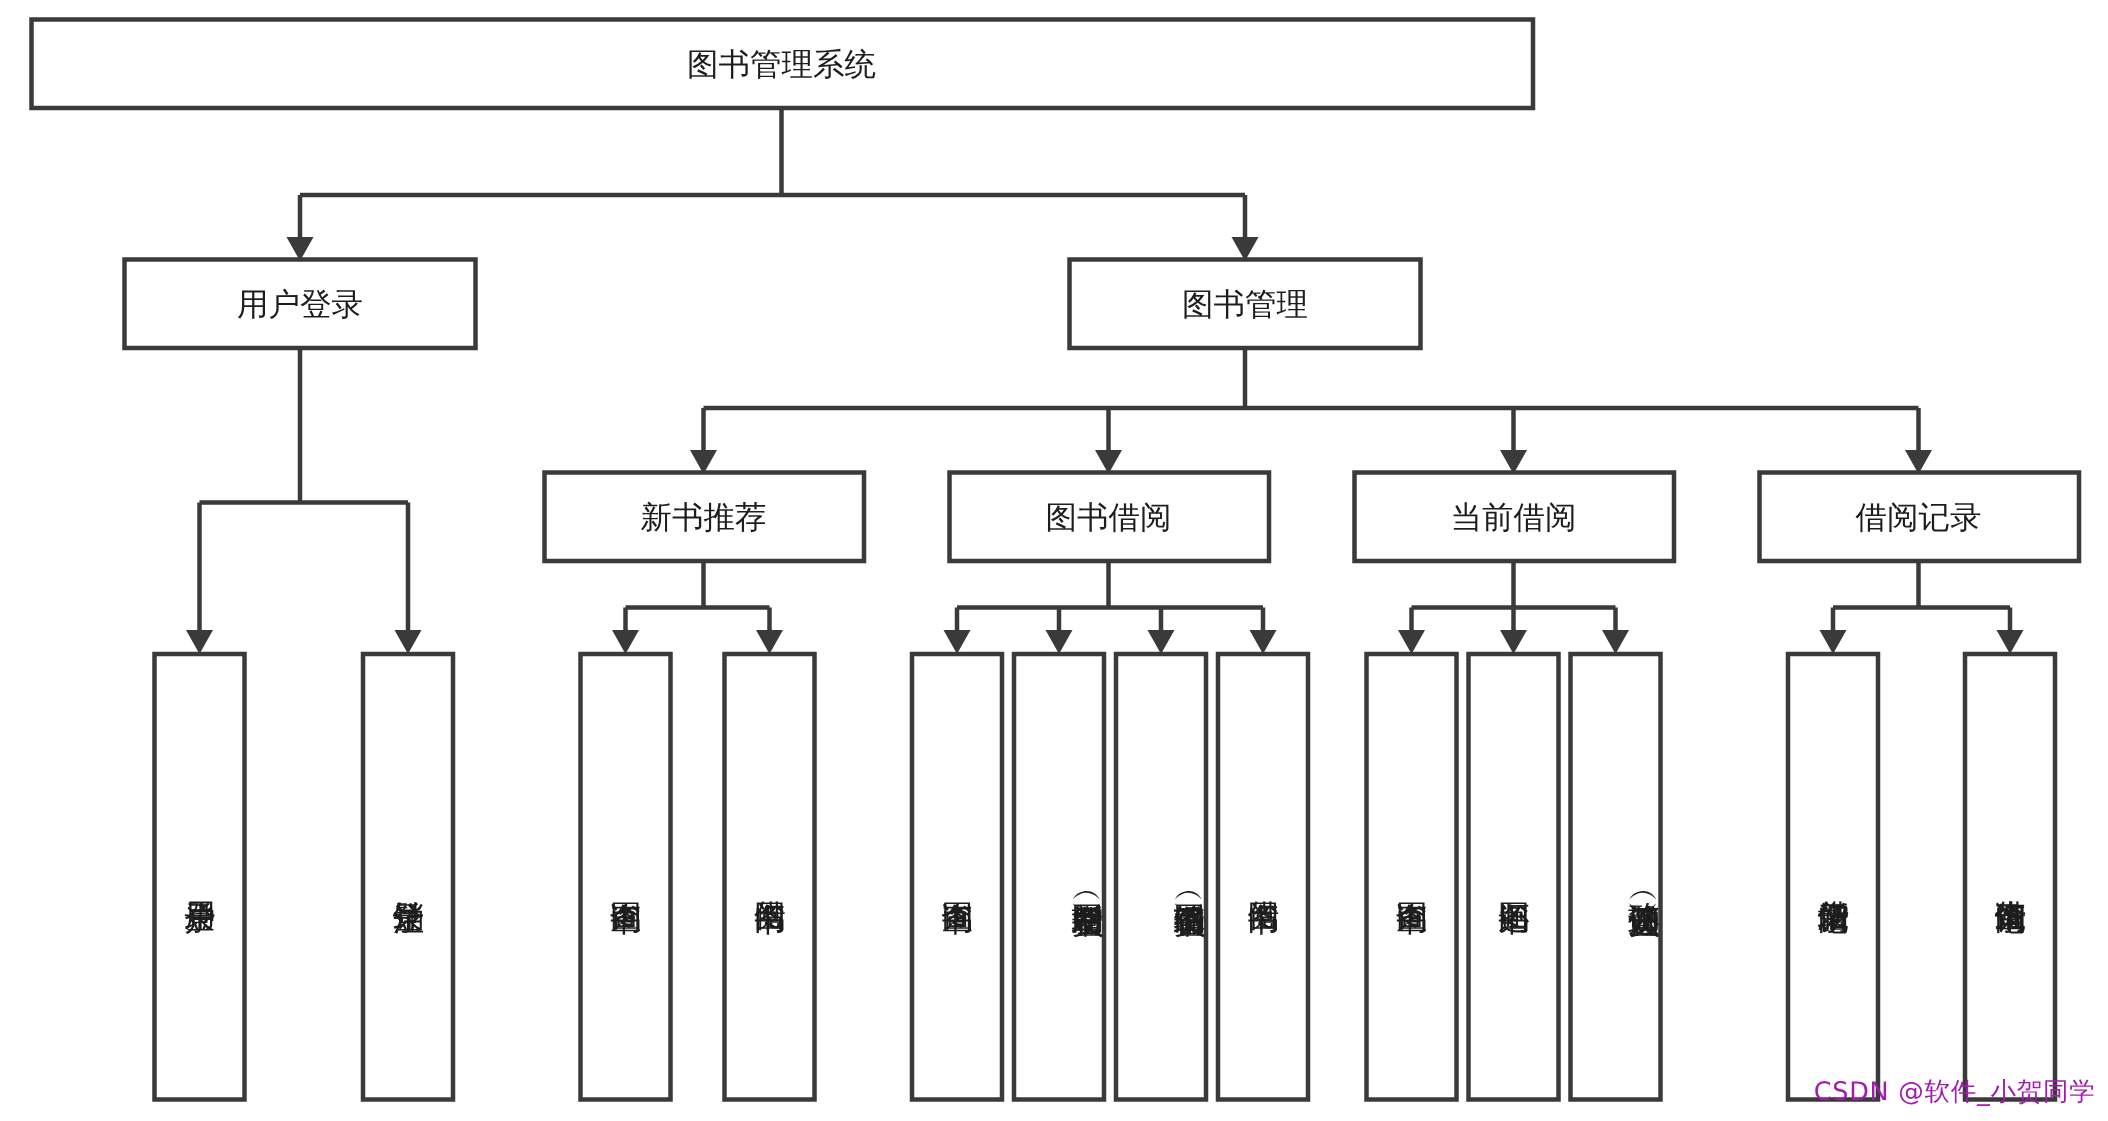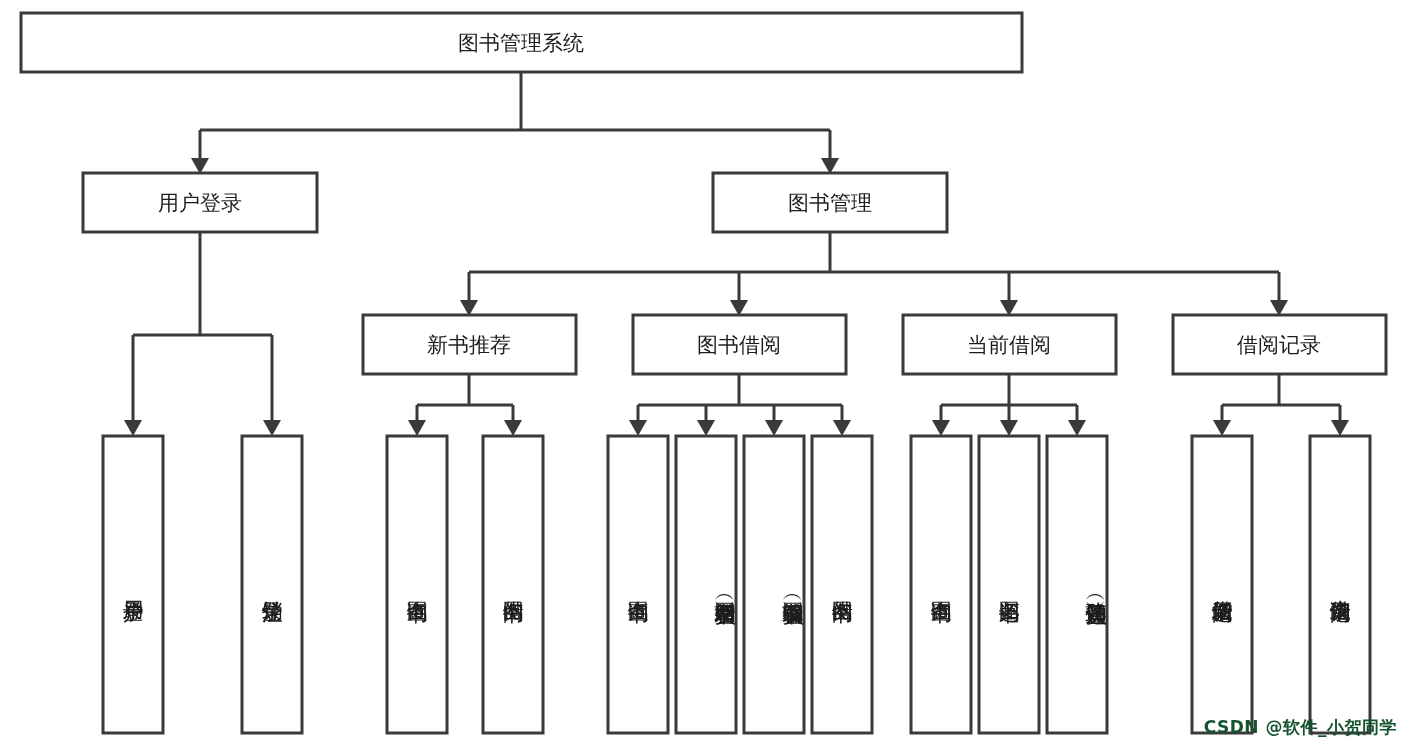--- a/index.html
+++ b/index.html
@@ -63,24 +63,23 @@
     align-items: center;
     justify-content: center;
     pointer-events: none;
   }
   .watermark {
     position: absolute;
     right: 8px;
     bottom: 8px;
     font-family: "DejaVu Sans", "Liberation Sans", sans-serif;
     font-size: 17px;
-    color: #14532d;
+    color: #a21caf;
     white-space: nowrap;
     letter-spacing: 0.5px;
-    font-weight: bold;
   }
 </style>
 </head>
 <body>
 
 <div id="diagram-root">
 
   <svg id="tree-svg" viewBox="0 0 1405 747">
     <defs>
       <g id="arrowdef"></g>

